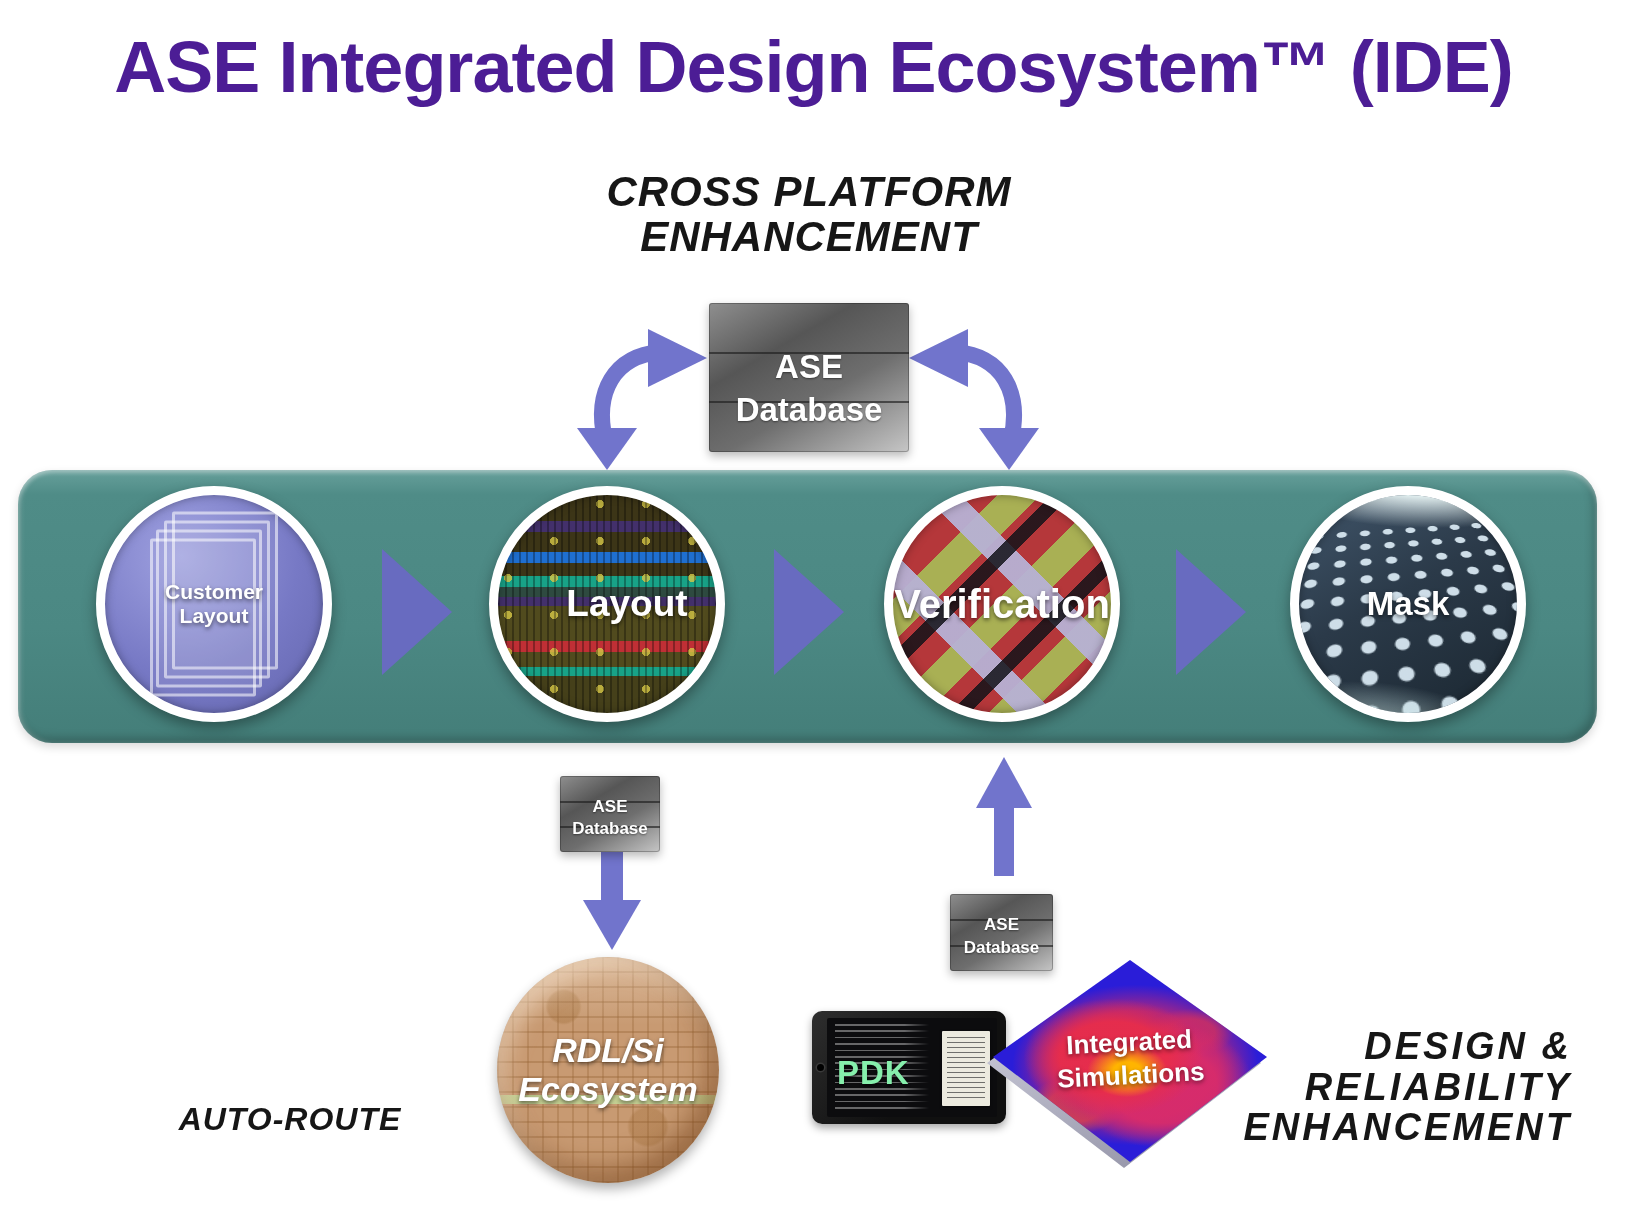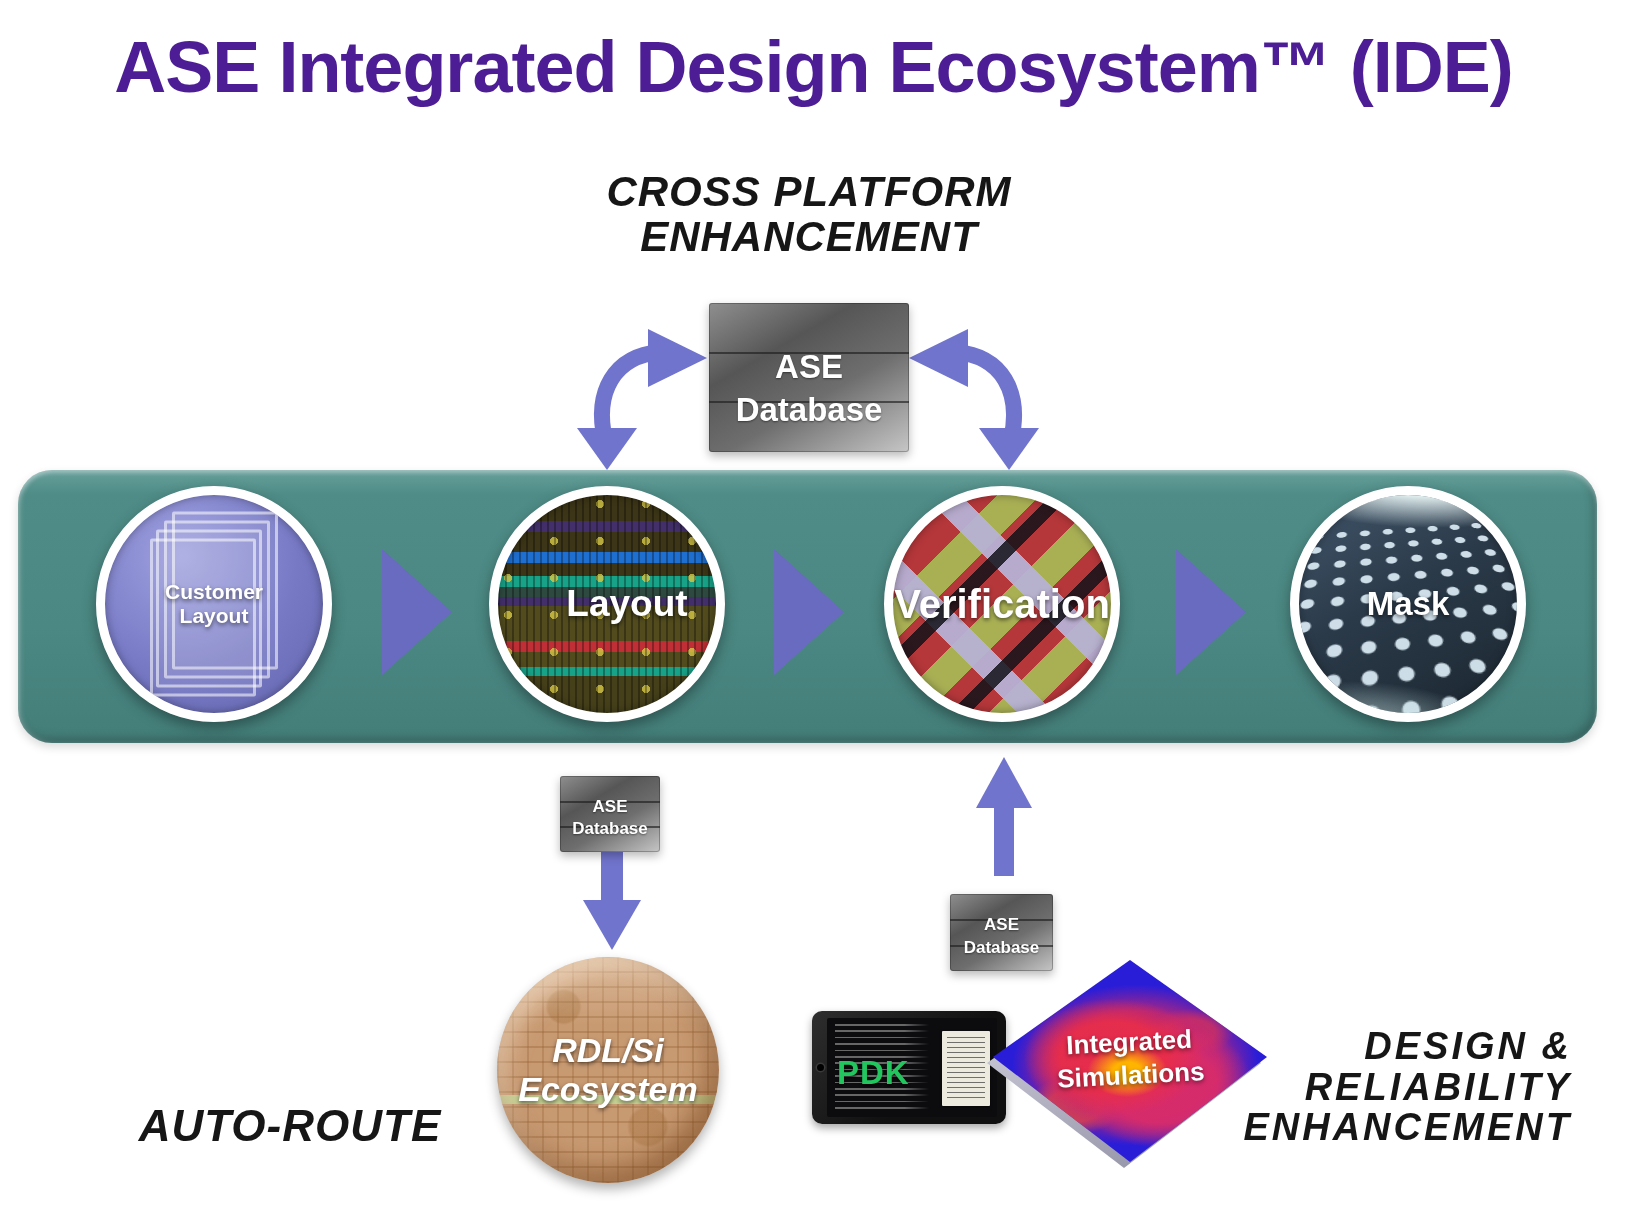--- a/index.html
+++ b/index.html
@@ -12,21 +12,21 @@
     position:absolute; left:0; right:0; top:26px; margin:0;
     text-align:center; font-size:72px; font-weight:bold; letter-spacing:-1px;
     color:#4c1d95;
   }
   
   .caption{
     position:absolute; font-style:italic; font-weight:bold; color:#161616;
     line-height:1.07;
   }
   .cross-platform{ left:559px; top:170px; width:500px; text-align:center; font-size:42px; letter-spacing:1px;}
-  .auto-route{ left:120px; top:1102px; width:340px; text-align:center; font-size:44px; letter-spacing:1px;}
+  .auto-route{ left:120px; top:1102px; width:340px; text-align:center; font-size:32px; letter-spacing:1px;}
   .design-rel{ left:1100px; top:1026px; width:472px; text-align:right; font-size:38px; letter-spacing:3px;}
   
   .teal-bar{
     position:absolute; left:18px; top:470px; width:1579px; height:273px;
     border-radius:34px;
     background:linear-gradient(180deg,#67a09b 0%,#4f8c87 9%,#4b8883 58%,#447e79 100%);
     box-shadow: inset 0 3px 4px rgba(255,255,255,.35),
                 inset 3px 0 5px rgba(255,255,255,.18),
                 inset -4px -5px 10px rgba(0,0,0,.22),
                 0 4px 10px rgba(0,0,0,.15);
@@ -142,21 +142,21 @@
               background:#0c0c0e; overflow:hidden; border-radius:2px;}
   .pdk-code{position:absolute; left:8px; top:6px; width:58%; height:86%;
             background:repeating-linear-gradient(180deg, rgba(255,255,255,.5) 0 1.6px, transparent 1.6px 6.4px);
             opacity:.75;
             -webkit-mask-image:linear-gradient(90deg,#000 0 70%,transparent 95%);
             mask-image:linear-gradient(90deg,#000 0 70%,transparent 95%);}
   .pdk-doc{position:absolute; right:7px; top:13px; width:48px; height:75px;
            background:#eceadf; border-radius:1px; box-shadow:0 1px 3px rgba(0,0,0,.5);}
   .pdk-doc::before{content:""; position:absolute; left:5px; right:5px; top:6px; bottom:6px;
            background:repeating-linear-gradient(180deg, rgba(70,70,70,.75) 0 1.2px, transparent 1.2px 5px);}
-  .pdk-label{position:absolute; left:10px; top:36px; color:#22c55e; font-weight:bold;
+  .pdk-label{position:absolute; left:10px; top:36px; color:#86efac; font-weight:bold;
              font-size:33px; letter-spacing:1px; text-shadow:0 2px 3px rgba(0,0,0,.6); z-index:2;}
   
   .diamond-edge{
     position:absolute; left:987px; top:966px; width:274px; height:202px;
     clip-path:polygon(50% 0%,100% 48%,50% 100%,0% 48%);
     background:linear-gradient(160deg,#d9d9e6,#8d8da1);
   }
   .diamond{
     position:absolute; left:993px; top:960px; width:274px; height:202px;
     clip-path:polygon(50% 0%,100% 48%,50% 100%,0% 48%);

